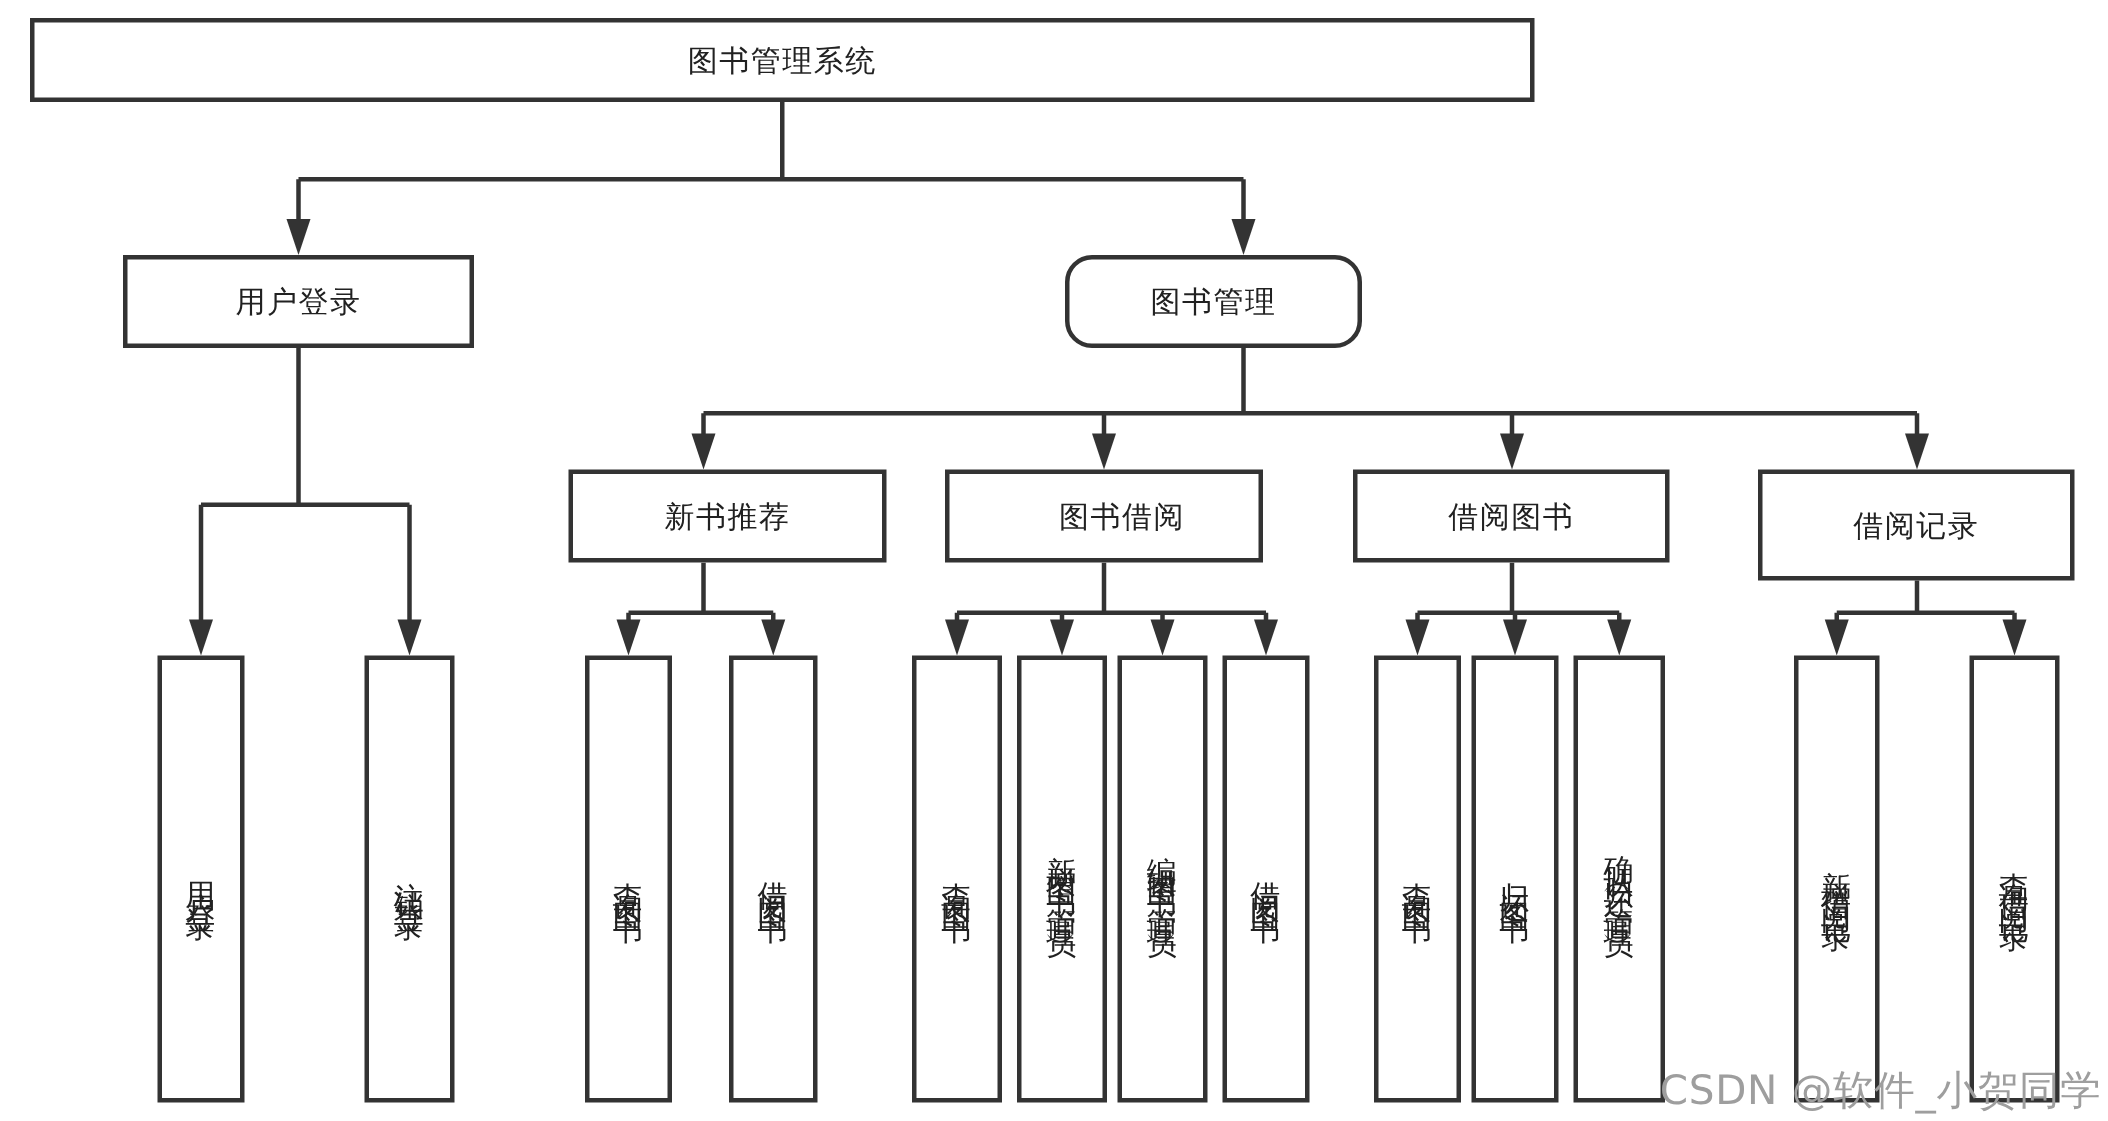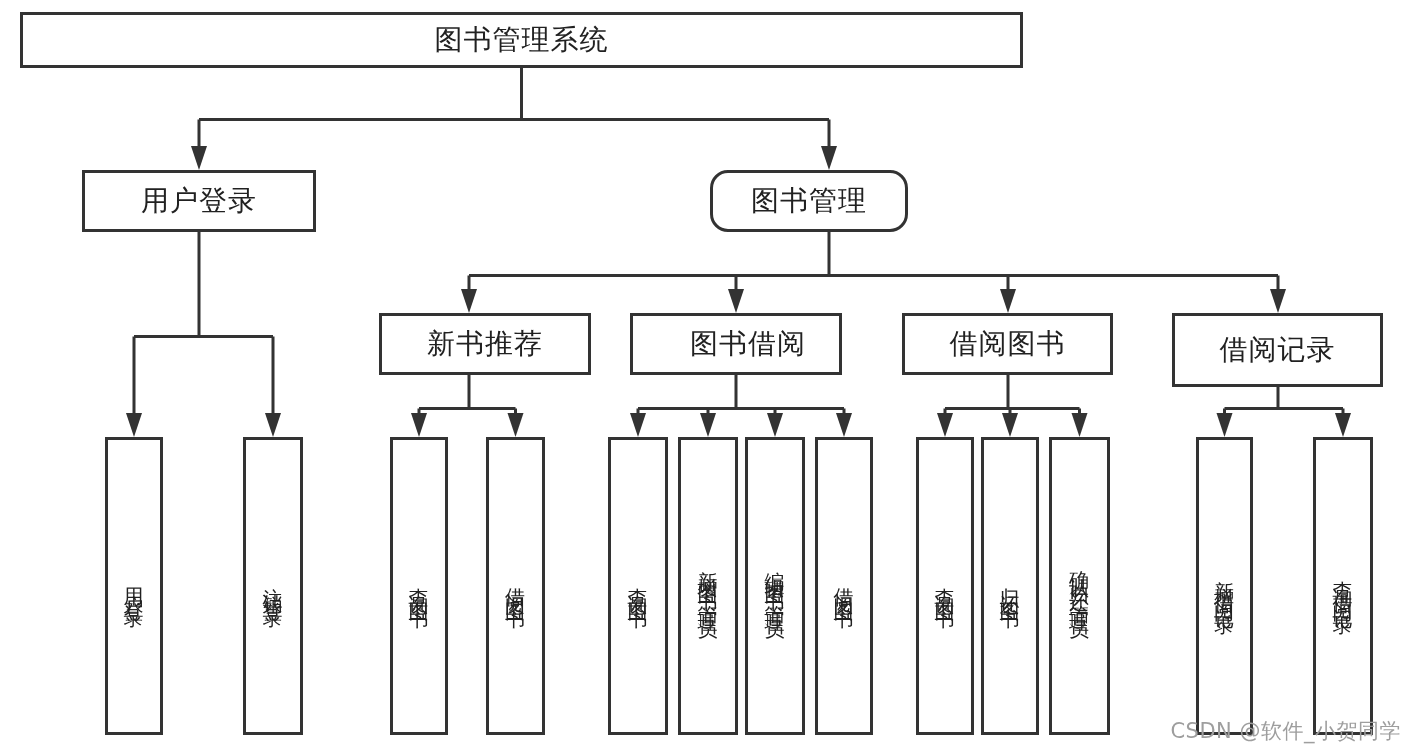--- a/index.html
+++ b/index.html
@@ -31,34 +31,34 @@
   #wires polygon { fill: var(--line); stroke: none; }
   .node {
     position: absolute;
     box-sizing: border-box;
     border: 3px solid var(--line);
     background: var(--bg);
     display: flex;
     align-items: center;
     justify-content: center;
   }
-  .hnode { font-size: 28px; letter-spacing: 1px; }
+  .hnode { font-size: 20px; letter-spacing: 1px; }
   .vnode span {
     writing-mode: vertical-rl;
     text-orientation: mixed;
     font-size: 20px;
     letter-spacing: 7px;
     line-height: 1.1;
     white-space: nowrap;
   }
   #watermark {
     position: absolute;
     right: 4px;
     bottom: 2px;
-    font-size: 21px;
+    font-size: 27px;
     color: var(--watermark);
     letter-spacing: 0.5px;
     z-index: 5;
   }
 </style>
 </head>
 <body>
 
 <div id="canvas">
 

